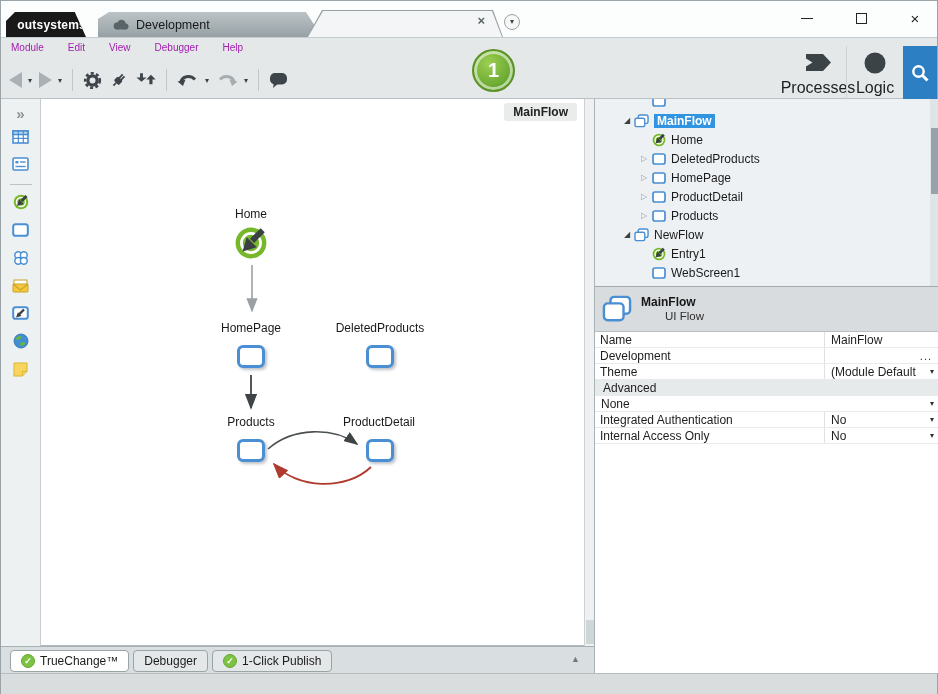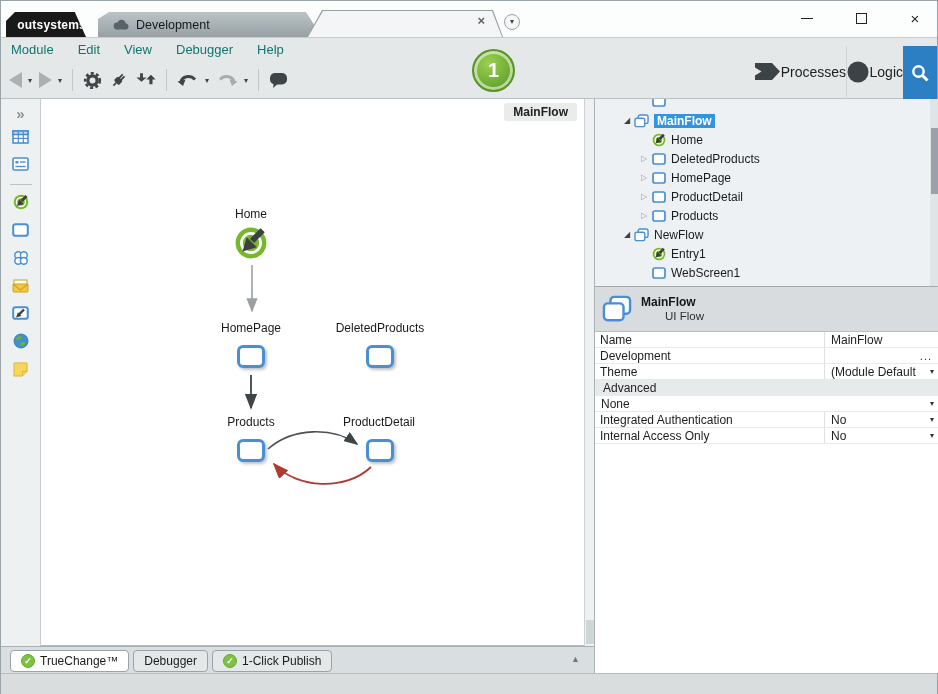--- a/index.html
+++ b/index.html
@@ -28,37 +28,37 @@
   .tab-dd { position:absolute; left:503px; top:13px; width:16px; height:16px; border-radius:50%;
     border:1px solid #9aa2a5; background:#f6f8f8; font-size:8px; color:#444; text-align:center; line-height:14px; }
   .win-controls { position:absolute; right:10px; top:4px; display:flex; gap:30px; align-items:center; height:26px; }
   .wc { width:24px; height:22px; display:flex; align-items:center; justify-content:center; }
   .wc-min i { display:block; width:12px; border-bottom:1.6px solid #222; }
   .wc-max i { display:block; width:11px; height:11px; border:1.3px solid #222; }
   .wc-close { font-size:15px; color:#222; }
 
   
   .header { position:absolute; left:0; top:36px; width:100%; height:62px; background:#e5e8e9; border-top:1px solid #c6cdd0; border-bottom:1px solid #b9c1c4; }
-  .menubar { position:absolute; left:10px; top:4px; display:flex; gap:24px; font-size:13px; color:#0f766e; }
+  .menubar { position:absolute; left:10px; top:4px; display:flex; gap:24px; font-size:10px; color:#a21caf; }
   .menubar span { cursor:default; }
   .toolbar { position:absolute; left:8px; top:26px; height:32px; display:flex; align-items:center; gap:7px; }
   .tb-sep { width:1px; height:22px; background:#c0c7ca; margin:0 3px; }
   .tri-l { width:0; height:0; border-top:8px solid transparent; border-bottom:8px solid transparent; border-right:13px solid #a9b1b5; }
   .tri-r { width:0; height:0; border-top:8px solid transparent; border-bottom:8px solid transparent; border-left:13px solid #a9b1b5; }
   .dd-sm { font-size:8px; color:#3b4246; margin-left:-1px; }
   .tb-ic { display:flex; align-items:center; justify-content:center; }
 
   .publish-badge { position:absolute; left:471px; top:11px; width:43px; height:43px; border-radius:50%;
     background:radial-gradient(circle at 38% 32%, #9ccf53, #62a32b 75%);
     border:2px solid #5c9427; box-shadow:inset 0 0 0 3px rgba(255,255,255,.55);
     color:#fff; font-size:20px; font-weight:bold; display:flex; align-items:center; justify-content:center; }
 
   .nav-tabs { position:absolute; right:34px; top:8px; height:54px; display:flex; }
-  .nav-tab { width:56px; height:54px; display:flex; flex-direction:row; align-items:center; justify-content:flex-end;
-    padding-bottom:3px; font-size:14px; color:#1d1f20; border-left:1px solid #cdd3d5; }
+  .nav-tab { width:56px; height:54px; display:flex; flex-direction:column; align-items:center; justify-content:flex-end;
+    padding-bottom:3px; font-size:16px; color:#1d1f20; border-left:1px solid #cdd3d5; }
   .nav-tab:first-child { border-left:none; }
   .nav-tab .nicon { flex:1; display:flex; align-items:center; justify-content:center; width:100%; }
   .nav-tab.active { background:#f7f9fa; border-left:1px solid #cdd3d5; }
   .nav-tab.w57{width:57px}.nav-tab.w60{width:61px}
   .search-btn { position:absolute; right:0; top:8px; width:34px; height:54px; background:#2d7fc4;
     display:flex; align-items:center; justify-content:center; }
 
   
   .left-rail { position:absolute; left:0; top:98px; width:40px; height:547px; background:#eef1f2; border-right:1px solid #c6cccf;
     display:flex; flex-direction:column; align-items:center; padding-top:8px; gap:9px; }

